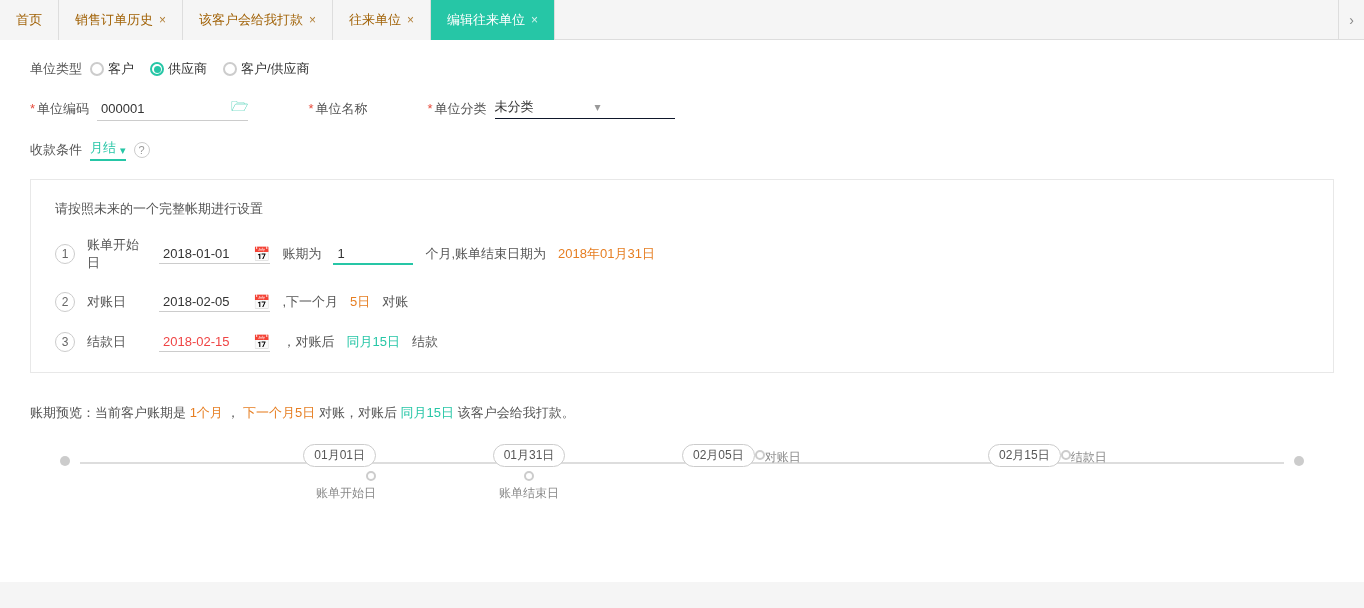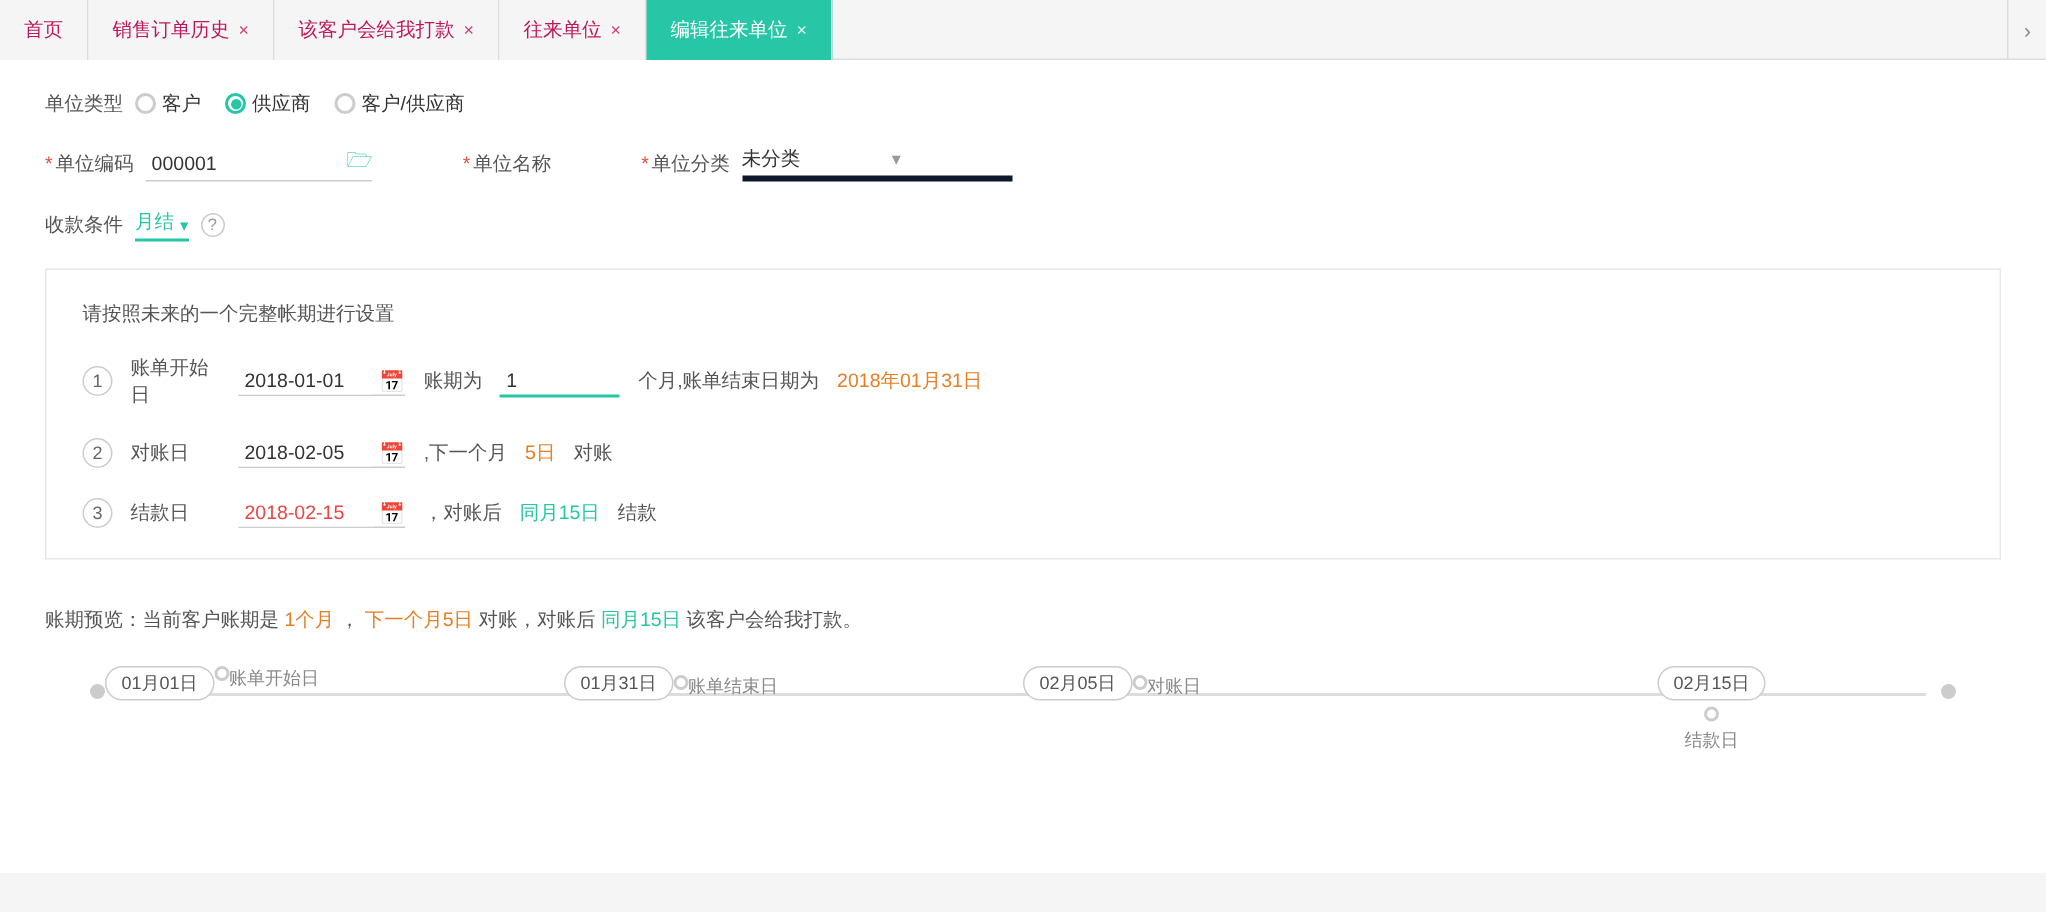--- a/index.html
+++ b/index.html
@@ -14,21 +14,21 @@
       height: 40px;
       padding: 0 0;
     }
     .tab {
       display: flex;
       align-items: center;
       padding: 0 16px;
       height: 40px;
       cursor: pointer;
       font-size: 13px;
-      color: #be185d;
+      color: #a16207;
       border-right: 1px solid #ddd;
       background: #f5f5f5;
       white-space: nowrap;
       gap: 6px;
     }
     .tab.active {
       background: #26c6a6;
       color: #fff;
     }
     .tab .close-x {
@@ -152,21 +152,21 @@
     }
     .select-arrow {
       color: #26c6a6;
       font-size: 11px;
       cursor: pointer;
     }
 
     .select-dropdown {
       display: flex;
       align-items: center;
-      border-bottom: 4px solid #0f172a;
+      border-bottom: 1px solid #0f172a;
       gap: 20px;
       padding-bottom: 2px;
       width: 180px;
     }
     .select-dropdown span {
       font-size: 13px;
       color: #333;
       flex: 1;
     }
     .select-dropdown .arrow {
@@ -410,39 +410,39 @@
   <div style="position:relative;padding:0 40px 60px 40px;">
 
     <div style="position:absolute;top:18px;left:50px;right:50px;height:2px;background:#ddd;"></div>
 
     <div style="display:flex;justify-content:space-between;align-items:flex-start;position:relative;">
 
       <div style="display:flex;flex-direction:column;align-items:center;position:absolute;left:-10px;top:12px;">
         <div style="width:10px;height:10px;border-radius:50%;background:#ccc;"></div>
       </div>
 
-      <div style="display:flex;align-items:flex-start;flex:1;">
+      <div style="display:flex;flex-direction:column;align-items:flex-end;flex:1;">
         <div style="border:1px solid #ccc;border-radius:20px;padding:2px 10px;font-size:12px;color:#555;background:#fff;margin-bottom:4px;white-space:nowrap;">01月01日</div>
         <div style="width:10px;height:10px;border-radius:50%;border:2px solid #ccc;background:#fff;margin-bottom:4px;"></div>
         <div style="font-size:12px;color:#888;">账单开始日</div>
       </div>
 
-      <div style="display:flex;flex-direction:row;align-items:center;flex:1;">
+      <div style="display:flex;flex-direction:column;align-items:center;flex:1;">
         <div style="border:1px solid #ccc;border-radius:20px;padding:2px 10px;font-size:12px;color:#555;background:#fff;margin-bottom:4px;white-space:nowrap;">01月31日</div>
         <div style="width:10px;height:10px;border-radius:50%;border:2px solid #ccc;background:#fff;margin-bottom:4px;"></div>
         <div style="font-size:12px;color:#888;">账单结束日</div>
       </div>
 
       <div style="display:flex;flex-direction:row;align-items:center;flex:1;">
         <div style="border:1px solid #ccc;border-radius:20px;padding:2px 10px;font-size:12px;color:#555;background:#fff;margin-bottom:4px;white-space:nowrap;">02月05日</div>
         <div style="width:10px;height:10px;border-radius:50%;border:2px solid #ccc;background:#fff;margin-bottom:4px;"></div>
         <div style="font-size:12px;color:#888;">对账日</div>
       </div>
 
-      <div style="display:flex;flex-direction:column;align-items:center;flex:1;">
+      <div style="display:flex;flex-direction:row;align-items:center;flex:1;">
         <div style="border:1px solid #ccc;border-radius:20px;padding:2px 10px;font-size:12px;color:#555;background:#fff;margin-bottom:4px;white-space:nowrap;">02月15日</div>
         <div style="width:10px;height:10px;border-radius:50%;border:2px solid #ccc;background:#fff;margin-bottom:4px;"></div>
         <div style="font-size:12px;color:#888;">结款日</div>
       </div>
 
       <div style="position:absolute;right:-10px;top:12px;">
         <div style="width:10px;height:10px;border-radius:50%;background:#ccc;"></div>
       </div>
     </div>
   </div>

